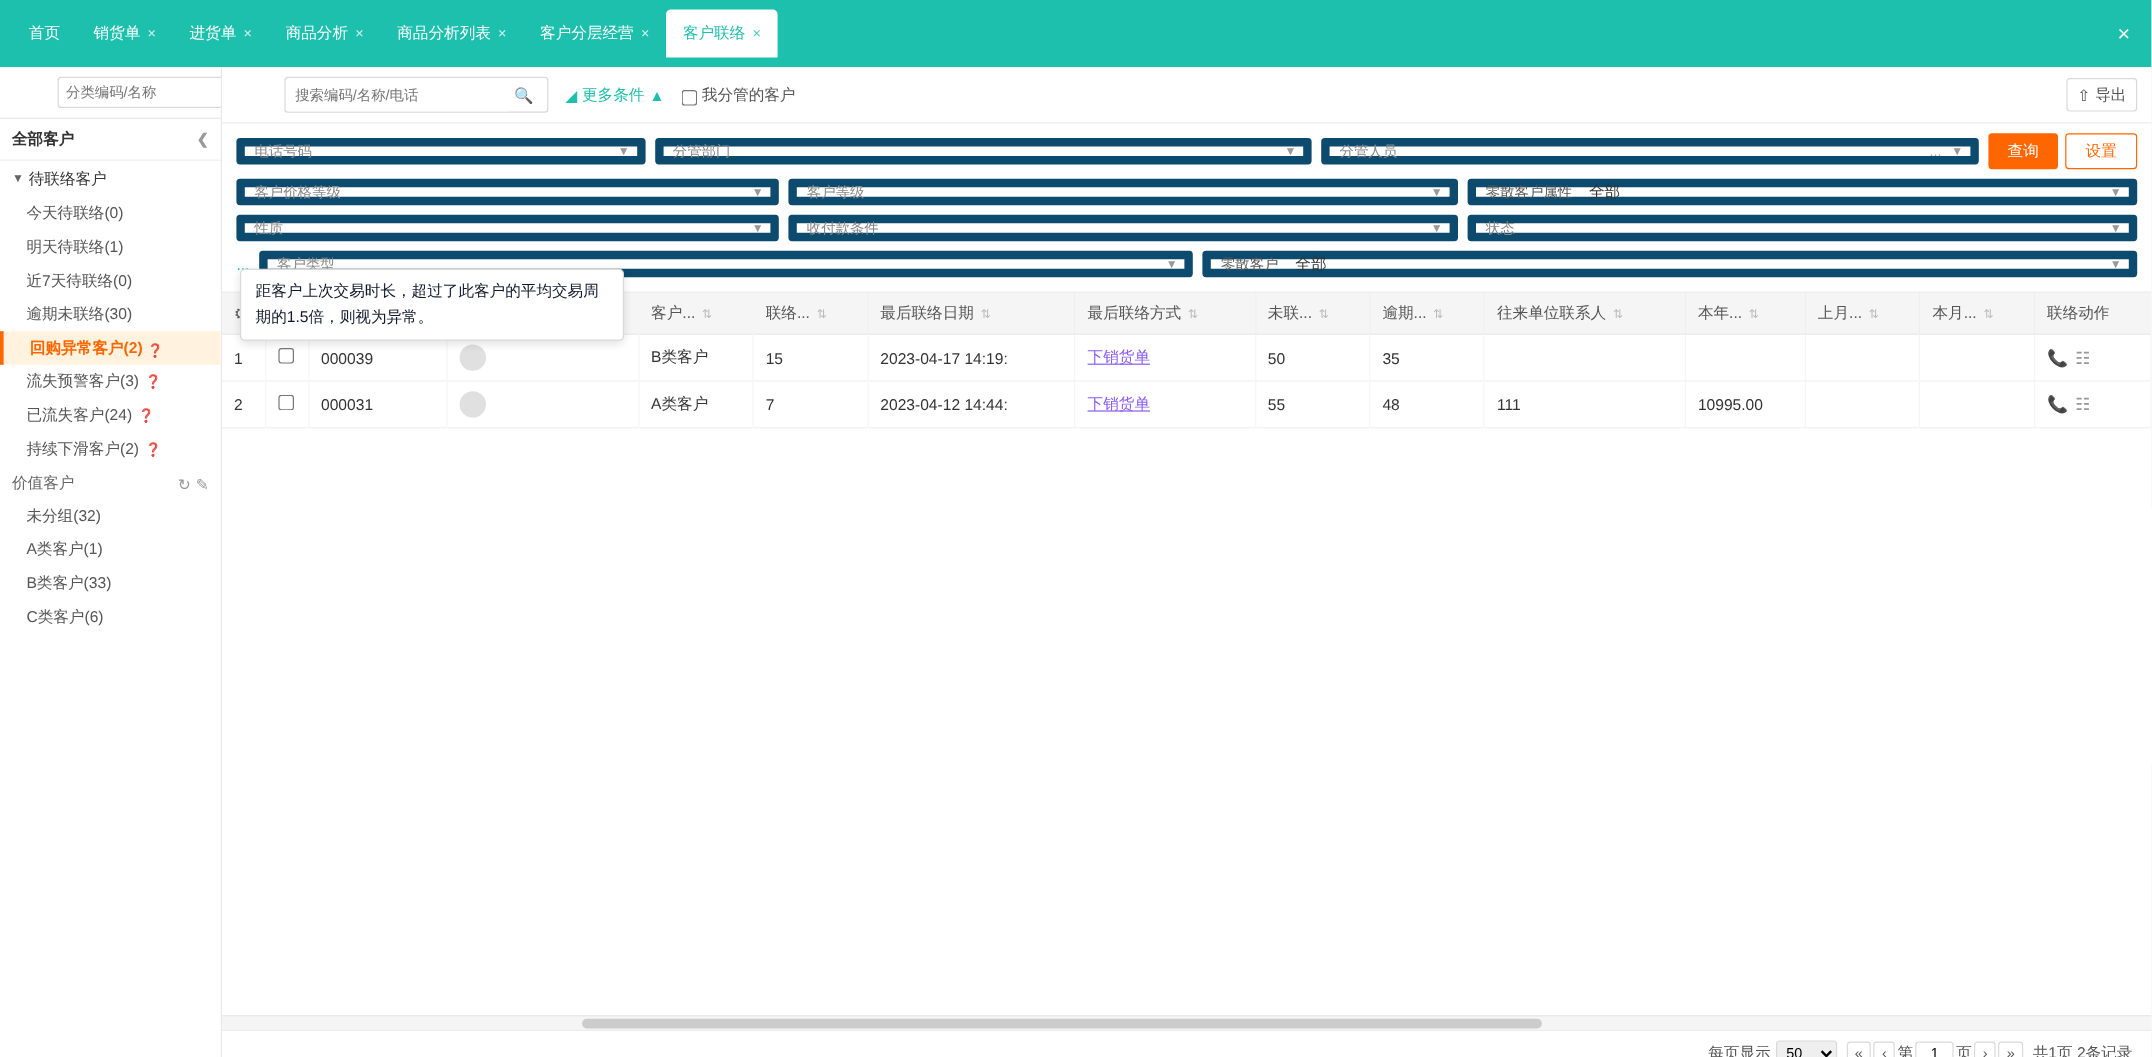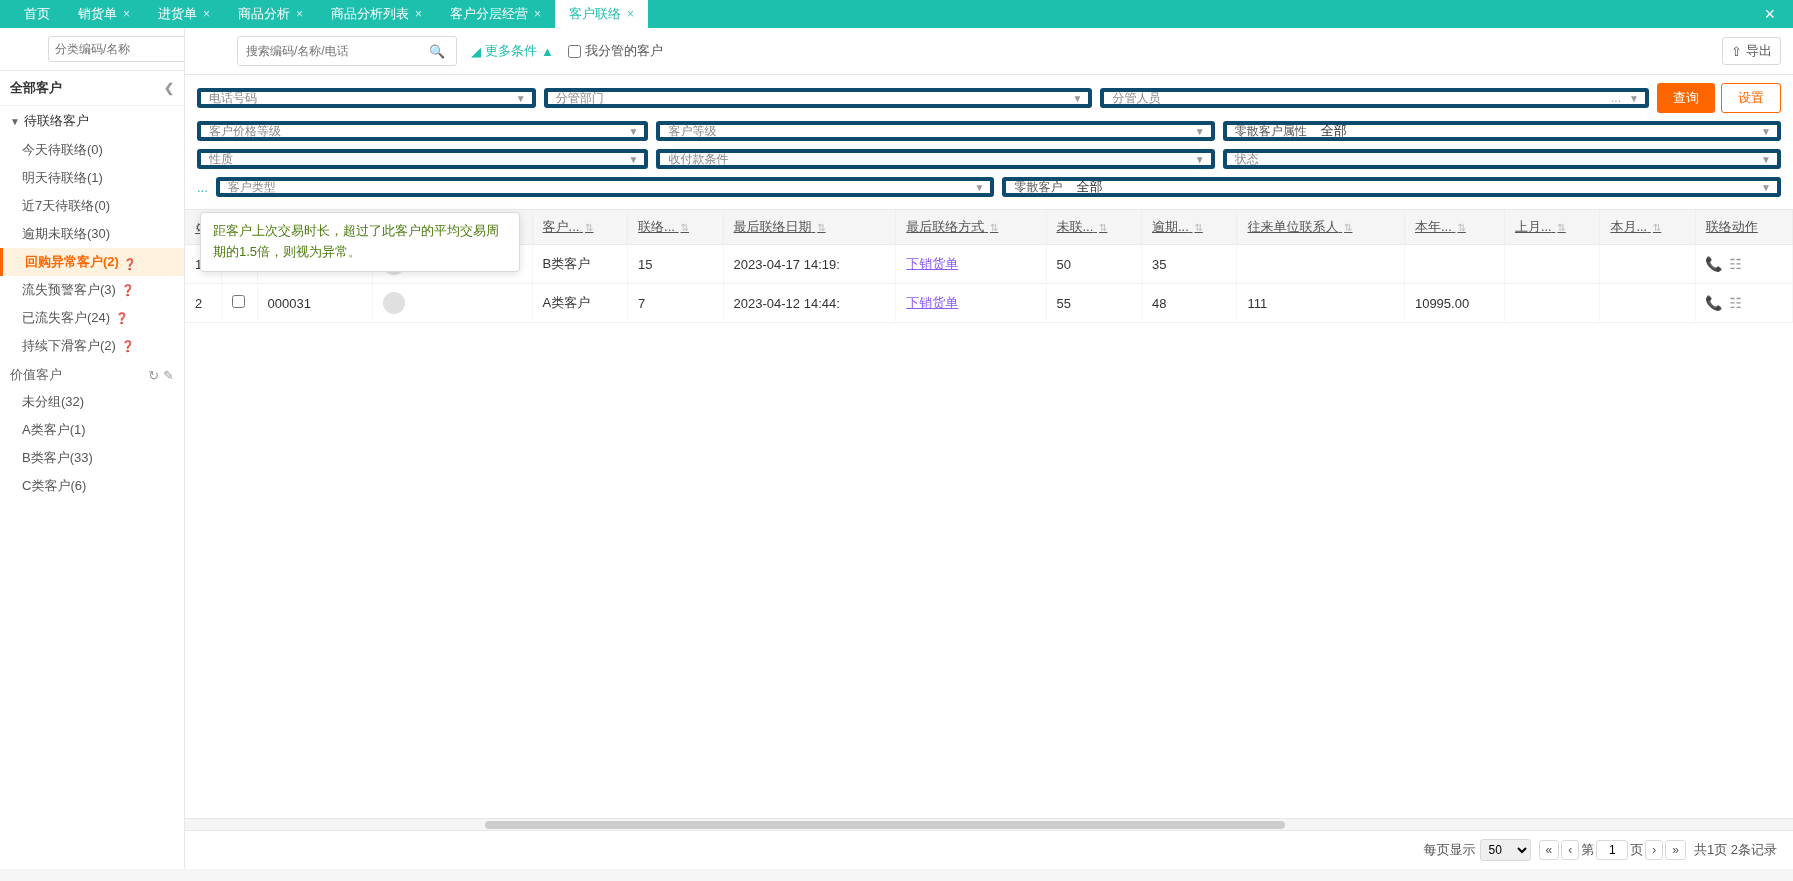--- a/index.html
+++ b/index.html
@@ -1,20 +1,20 @@
 <!DOCTYPE html>
 <html><head>
   <meta charset="utf-8">
   <style>
     * { box-sizing: border-box; margin: 0; padding: 0; font-family: 'Microsoft YaHei', Arial, sans-serif; font-size: 13px; }
     body { background: #f5f5f5; width: 1793px; height: 881px; overflow: hidden; }
 
     
     .top-nav {
-      display: flex; align-items: center; background: #1dbfad; height: 28px;
+      display: flex; align-items: center; background: #1dbfad; height: 56px;
       padding: 0 10px; gap: 0;
     }
     .nav-tab {
       display: flex; align-items: center; height: 40px; padding: 0 14px;
       color: #fff; cursor: pointer; font-size: 13px; white-space: nowrap;
       position: relative;
     }
     .nav-tab.active {
       background: #fff; color: #1dbfad; border-radius: 4px 4px 0 0;
     }
@@ -96,41 +96,41 @@
     }
     .search-input-wrap .search-btn {
       background: none; border: none; cursor: pointer; padding: 0 6px;
       color: #999;
     }
     .more-conditions {
       display: flex; align-items: center; gap: 4px; color: #1dbfad;
       cursor: pointer; font-size: 12px; padding: 0 6px;
     }
     .my-customers {
-      display: flex; align-items: center; gap: 4px; font-size: 12px; color: #555;
+      display: flex; align-items: flex-end; gap: 4px; font-size: 12px; color: #555;
     }
     .my-customers input[type=checkbox] { cursor: pointer; }
     .filter-spacer { flex: 1; }
     .export-btn {
       display: flex; align-items: center; gap: 4px; color: #555;
       font-size: 12px; cursor: pointer; border: 1px solid #d9d9d9;
       border-radius: 3px; padding: 4px 8px; background: #fff;
     }
 
     
     .filter-rows {
       background: #fff; padding: 8px 12px 4px 12px;
       border-bottom: 1px solid #e8e8e8;
     }
     .filter-row {
       display: flex; align-items: center; gap: 8px; margin-bottom: 8px;
     }
     .filter-field {
       display: flex; align-items: center; gap: 6px;
-      border: 4px solid #0c4a6e; border-radius: 3px;
+      border: 7px solid #0c4a6e; border-radius: 3px;
       padding: 4px 8px; min-width: 180px; height: 20px;
       background: #fff; cursor: pointer; flex: 1; position: relative;
       font-size: 12px; color: #555;
     }
     .filter-field .field-label { color: #888; font-size: 12px; }
     .filter-field .chevron {
       position: absolute; right: 6px; color: #999; font-size: 10px;
     }
     .filter-label-inline {
       font-size: 12px; color: #555; white-space: nowrap;
@@ -145,38 +145,38 @@
     .btn-set {
       background: #fff; color: #f60; border: 1px solid #f60;
       border-radius: 3px; padding: 5px 16px; font-size: 13px;
       cursor: pointer; height: 30px;
     }
     .filter-more-icon { color: #1dbfad; cursor: pointer; font-size: 13px; }
 
     
     .tooltip-box {
       position: absolute; background: #fff; border: 1px solid #d9d9d9;
-      border-radius: 4px; padding: 8px 12px; font-size: 12px; color: #4d7c0f;
+      border-radius: 4px; padding: 8px 12px; font-size: 12px; color: #0f172a;
       box-shadow: 0 2px 8px rgba(0,0,0,0.12); z-index: 100;
-      top: 212px; left: 200px; max-width: 320px; line-height: 1.6;
+      top: 224px; left: 200px; max-width: 320px; line-height: 1.6;
     }
 
     
     .table-wrap {
       flex: 1; overflow: auto; background: #fff; margin: 0;
     }
     table {
       width: 100%; border-collapse: collapse; font-size: 12px;
     }
     thead tr {
       background: #f5f5f5; border-bottom: 1px solid #e8e8e8;
     }
     thead th {
       padding: 8px 10px; text-align: left; color: #555; font-weight: normal;
-      white-space: nowrap; border-right: 1px solid #eee; position: relative; text-decoration: underline;
+      white-space: nowrap; border-right: 1px solid #eee; position: relative;
     }
     thead th .sort-icon { color: #bbb; font-size: 10px; margin-left: 2px; }
     tbody tr { border-bottom: 1px solid #f0f0f0; }
     tbody td {
       padding: 8px 10px; color: #333; white-space: nowrap;
       border-right: 1px solid #f5f5f5;
     }
     .link-text { color: #8b5cf6; cursor: pointer; text-decoration: underline; }
     .action-icons { display: flex; gap: 6px; }
     .action-icon { color: #999; cursor: pointer; font-size: 14px; }

